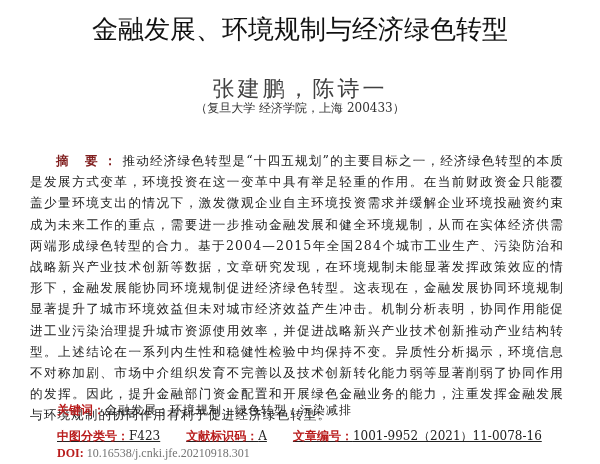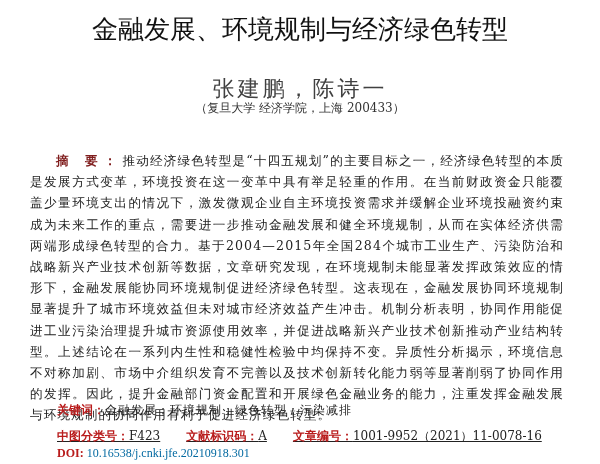--- a/index.html
+++ b/index.html
@@ -44,21 +44,21 @@
     .meta-row .k {
       font-family: "DejaVu Sans", "Liberation Sans", sans-serif;
       font-weight: bold; color: #b91c1c;
     }
     .kw { top: 402px; }
     .kw .v { letter-spacing: 1px; }
     .cls { top: 428px; text-decoration: underline; }
     .cls .gap { display: inline-block; width: 26px; }
     .doi { top: 446px; font-family: "Liberation Serif", serif; }
     .doi .k { font-family: "Liberation Serif", serif; font-weight: bold; }
-    .doi .link { color: #0369a1; }
+    .doi .link { color: #737373; }
   </style>
 </head>
 <body>
 
 <h1 class="title">金融发展、环境规制与经济绿色转型</h1>
 
 <div class="authors">张建鹏，陈诗一</div>
 
 <div class="affil">（复旦大学 经济学院，上海 200433）</div>
 

